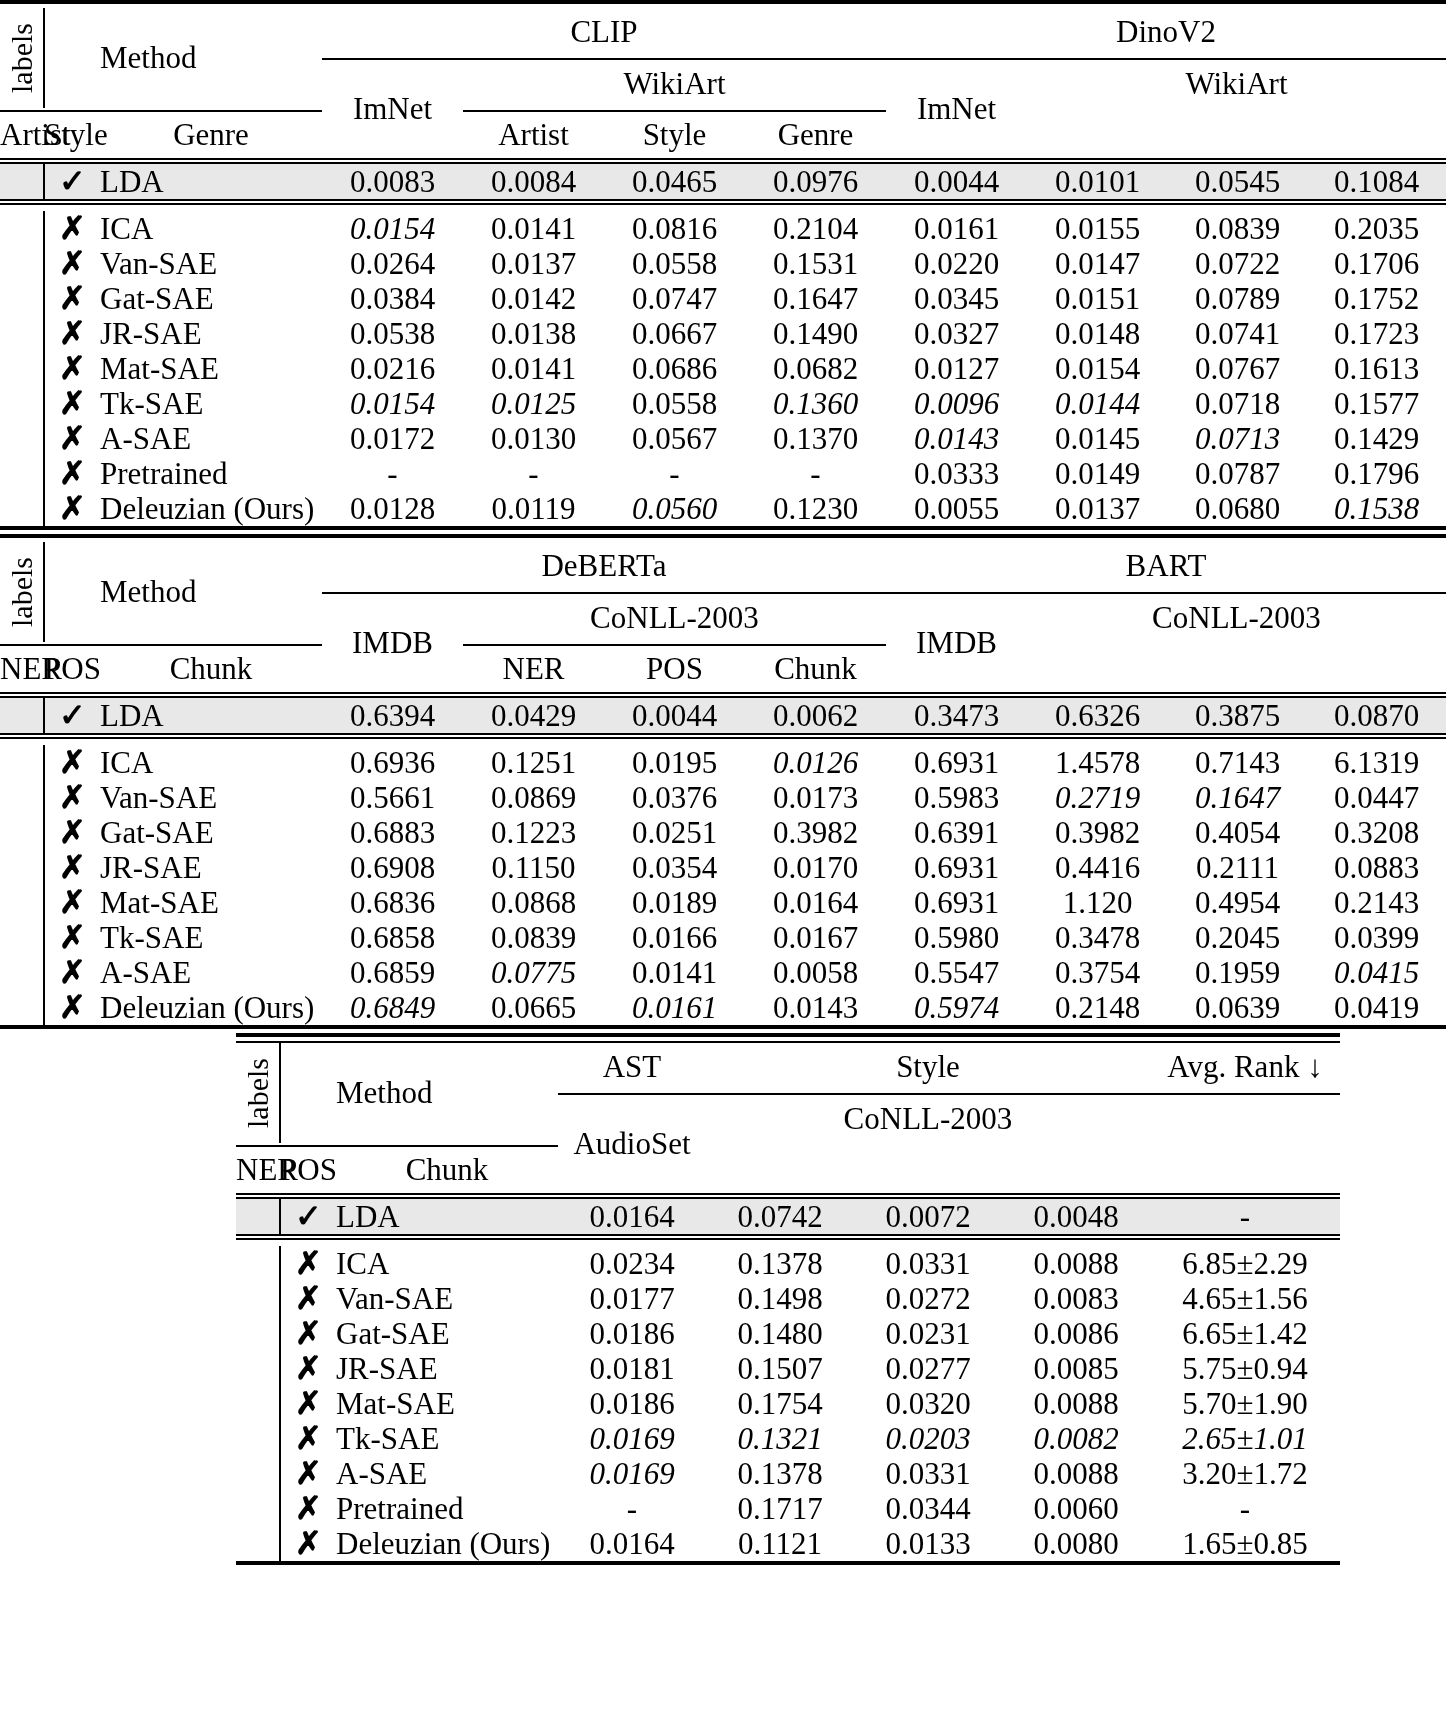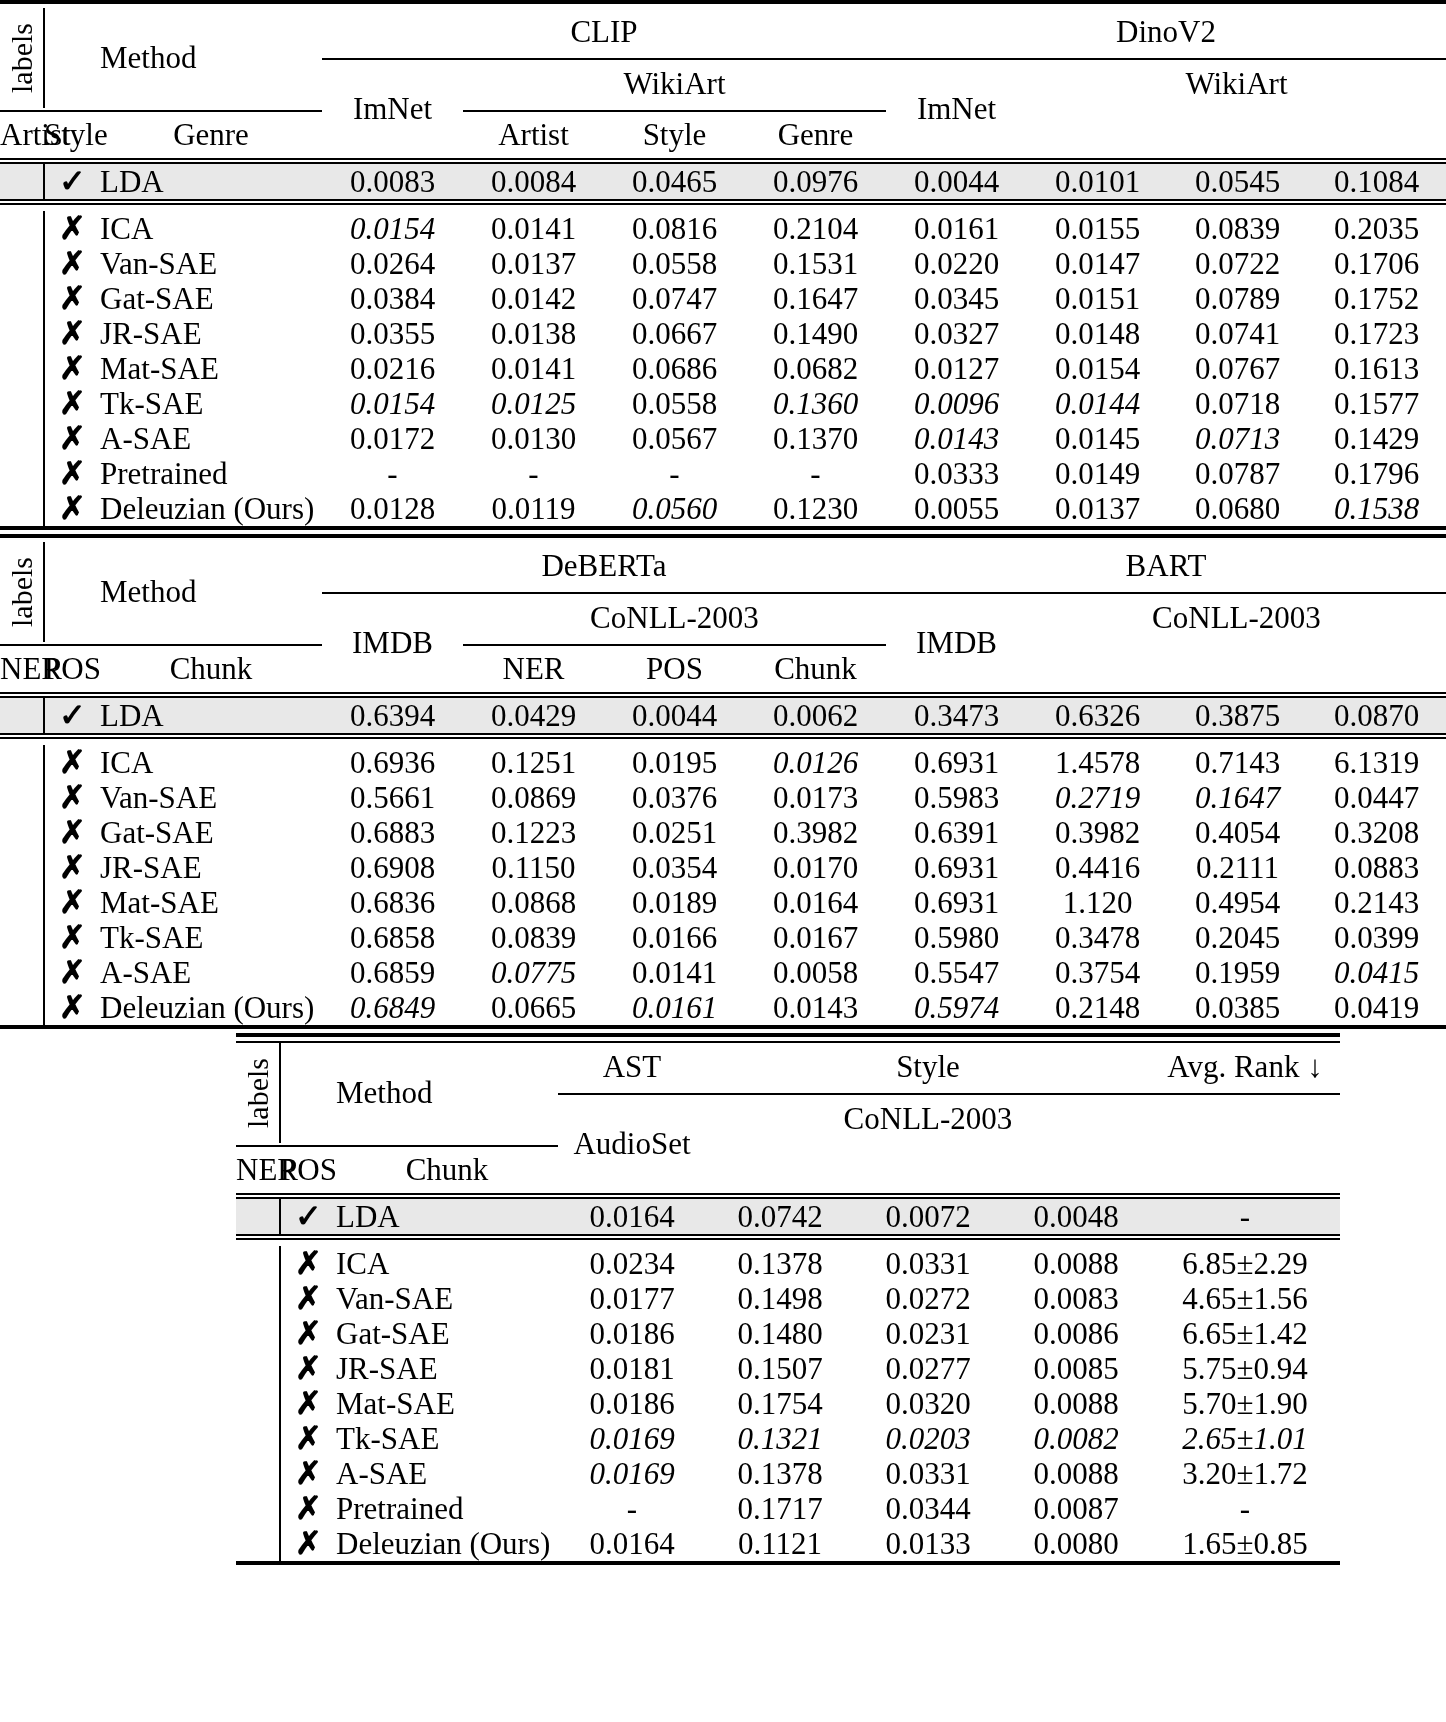--- a/index.html
+++ b/index.html
@@ -216,21 +216,21 @@
             <td class="num ">0.1647</td>
             <td class="num ">0.0345</td>
             <td class="num ">0.0151</td>
             <td class="num ">0.0789</td>
             <td class="num ">0.1752</td>
           </tr>
           <tr class="datarow">
             <td style="border-right: 2px solid rgb(0, 0, 0);"></td>
             <td class="mark"><span class="glyph-cross">✗</span></td>
             <td class="method-cell">JR-SAE</td>
-            <td class="num ">0.0355</td>
+            <td class="num ">0.0538</td>
             <td class="num ">0.0138</td>
             <td class="num ">0.0667</td>
             <td class="num ">0.1490</td>
             <td class="num ">0.0327</td>
             <td class="num ">0.0148</td>
             <td class="num ">0.0741</td>
             <td class="num ">0.1723</td>
           </tr>
           <tr class="datarow">
             <td style="border-right: 2px solid rgb(0, 0, 0);"></td>
@@ -470,21 +470,21 @@
           <tr class="datarow">
             <td style="border-right: 2px solid rgb(0, 0, 0);"></td>
             <td class="mark"><span class="glyph-cross">✗</span></td>
             <td class="method-cell">Deleuzian (Ours)</td>
             <td class="num i">0.6849</td>
             <td class="num b">0.0665</td>
             <td class="num i">0.0161</td>
             <td class="num ">0.0143</td>
             <td class="num i">0.5974</td>
             <td class="num b">0.2148</td>
-            <td class="num b">0.0385</td>
+            <td class="num b">0.0639</td>
             <td class="num ">0.0419</td>
           </tr>
           <tr>
             <td colspan="11" class="rule-thick" style="height: 4px; font-size: 0px;"></td>
           </tr>
         </tbody>
     </table>
   </div>
 
   <div class="tbl3-wrap blk">
@@ -620,21 +620,21 @@
             <td class="num ">0.0088</td>
             <td class="num ">3.20±1.72</td>
           </tr>
           <tr class="datarow">
             <td style="border-right: 2px solid rgb(0, 0, 0);"></td>
             <td class="mark"><span class="glyph-cross">✗</span></td>
             <td class="method-cell">Pretrained</td>
             <td class="num ">-</td>
             <td class="num ">0.1717</td>
             <td class="num ">0.0344</td>
-            <td class="num ">0.0087</td>
+            <td class="num ">0.0060</td>
             <td class="num ">-</td>
           </tr>
           <tr class="datarow">
             <td style="border-right: 2px solid rgb(0, 0, 0);"></td>
             <td class="mark"><span class="glyph-cross">✗</span></td>
             <td class="method-cell">Deleuzian (Ours)</td>
             <td class="num b">0.0164</td>
             <td class="num b">0.1121</td>
             <td class="num b">0.0133</td>
             <td class="num b">0.0080</td>

